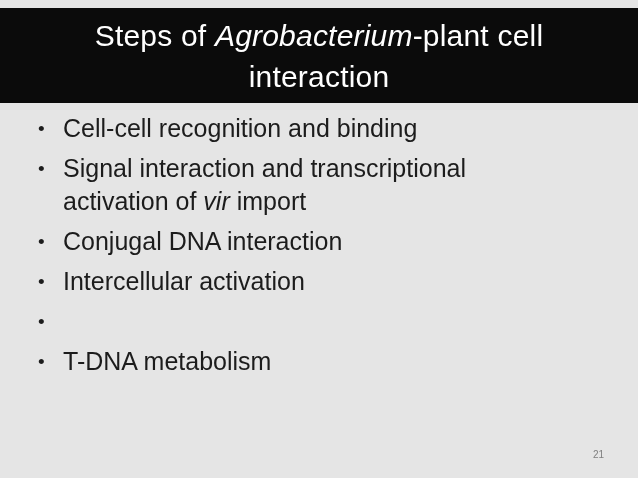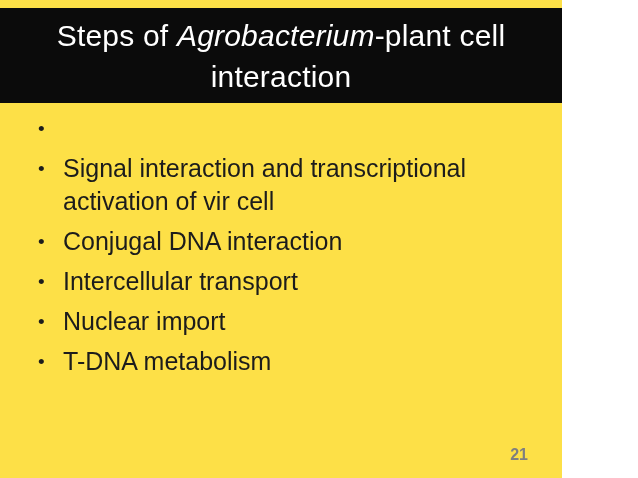--- a/index.html
+++ b/index.html
@@ -8,23 +8,23 @@
   }
   body {
     width: 638px;
     height: 478px;
     background: #ffffff;
     font-family: "Liberation Sans", sans-serif;
     overflow: hidden;
   }
   .slide {
     position: relative;
-    width: 562px;
+    width: 638px;
     height: 478px;
-    background: #fde047;
+    background: #e5e5e5;
   }
   .title-band {
     position: absolute;
     top: 8px;
     left: 0;
     right: 0;
     height: 95px;
     background: #0b0b0b;
     display: flex;
     align-items: center;
@@ -65,61 +65,61 @@
     font-size: 19px;
     line-height: 33px;
     color: #1c1c1c;
     text-align: left;
   }
   .bullet-content {
     flex: 1;
     max-width: 480px;
   }
   .bullet-content .italic {
+    font-style: italic;
   }
   .page-number {
     position: absolute;
     top: 447px;
     right: 34px;
-    font-size: 16px;
+    font-size: 10px;
     line-height: 15px;
     color: #7f7f7f;
-    font-weight: bold;
   }
 </style>
 </head>
 <body>
 
 <div class="slide">
 
   <div class="title-band">
     <div class="slide-title">
       <span>Steps of </span><span class="italic">Agrobacterium</span><span>-plant cell interaction</span>
     </div>
   </div>
 
   <ul class="bullet-list">
     <li class="bullet-item">
       <span class="bullet-dot">•</span>
+      <span class="bullet-content">Cell-cell recognition and binding</span>
     </li>
     <li class="bullet-item">
       <span class="bullet-dot">•</span>
-      <span class="bullet-content"><span>Signal interaction and transcriptional activation of </span><span class="italic">vir</span><span> cell</span></span>
+      <span class="bullet-content"><span>Signal interaction and transcriptional activation of </span><span class="italic">vir</span><span> import</span></span>
     </li>
     <li class="bullet-item">
       <span class="bullet-dot">•</span>
       <span class="bullet-content">Conjugal DNA interaction</span>
     </li>
     <li class="bullet-item">
       <span class="bullet-dot">•</span>
-      <span class="bullet-content">Intercellular transport</span>
+      <span class="bullet-content">Intercellular activation</span>
     </li>
     <li class="bullet-item">
       <span class="bullet-dot">•</span>
-      <span class="bullet-content">Nuclear import</span>
     </li>
     <li class="bullet-item">
       <span class="bullet-dot">•</span>
       <span class="bullet-content">T-DNA metabolism</span>
     </li>
   </ul>
 
   <div class="page-number">21</div>
 
 </div>

